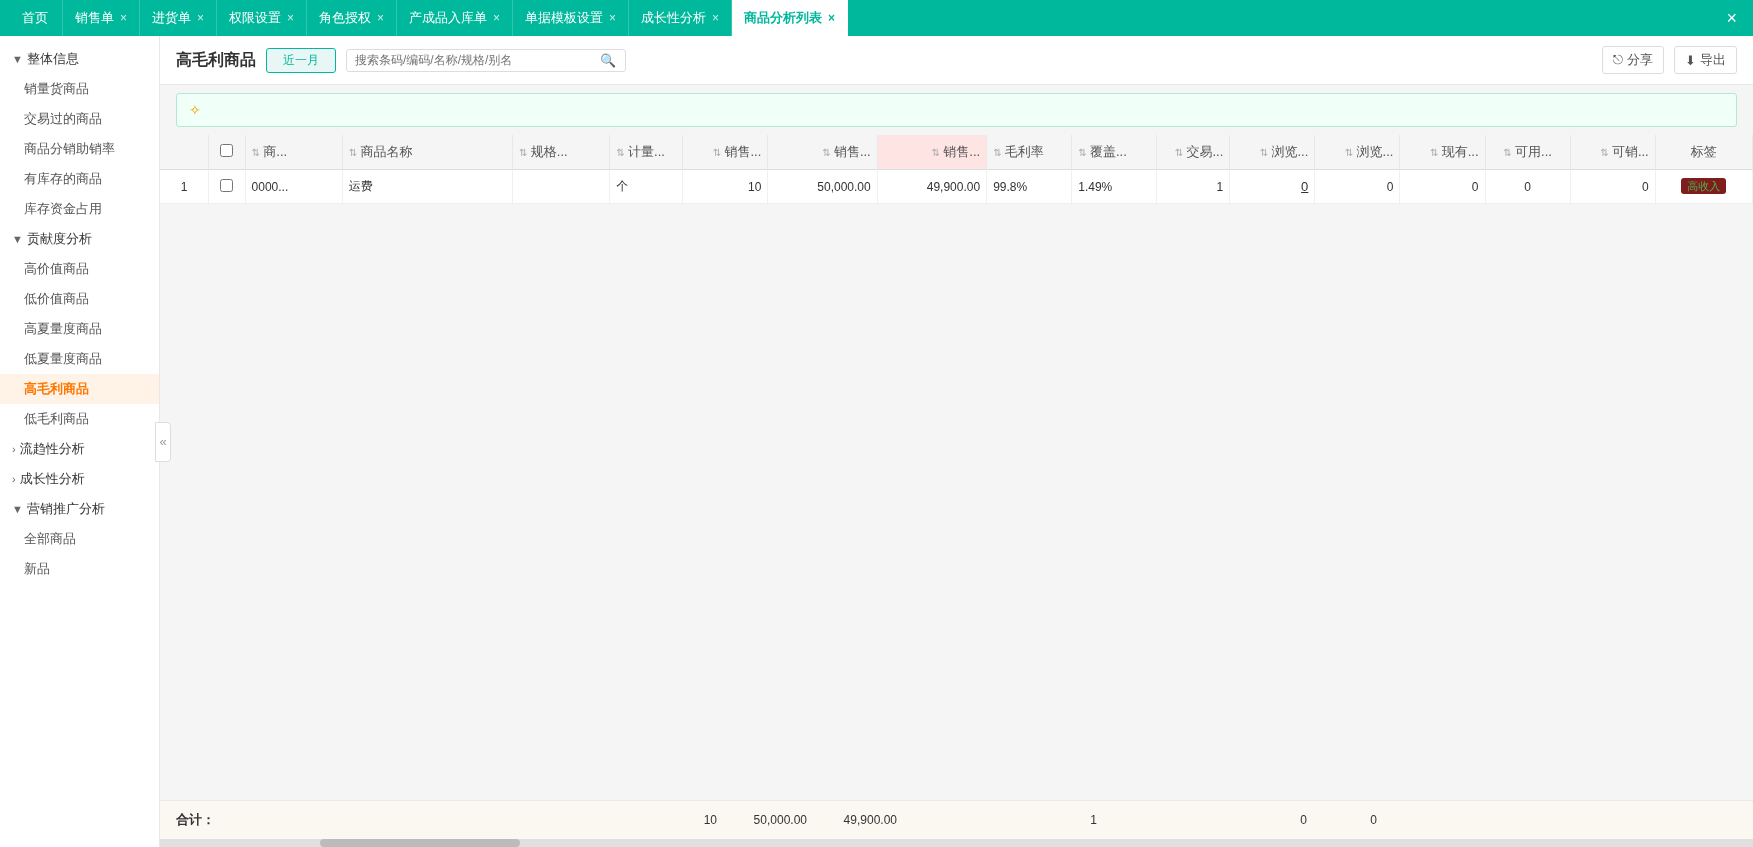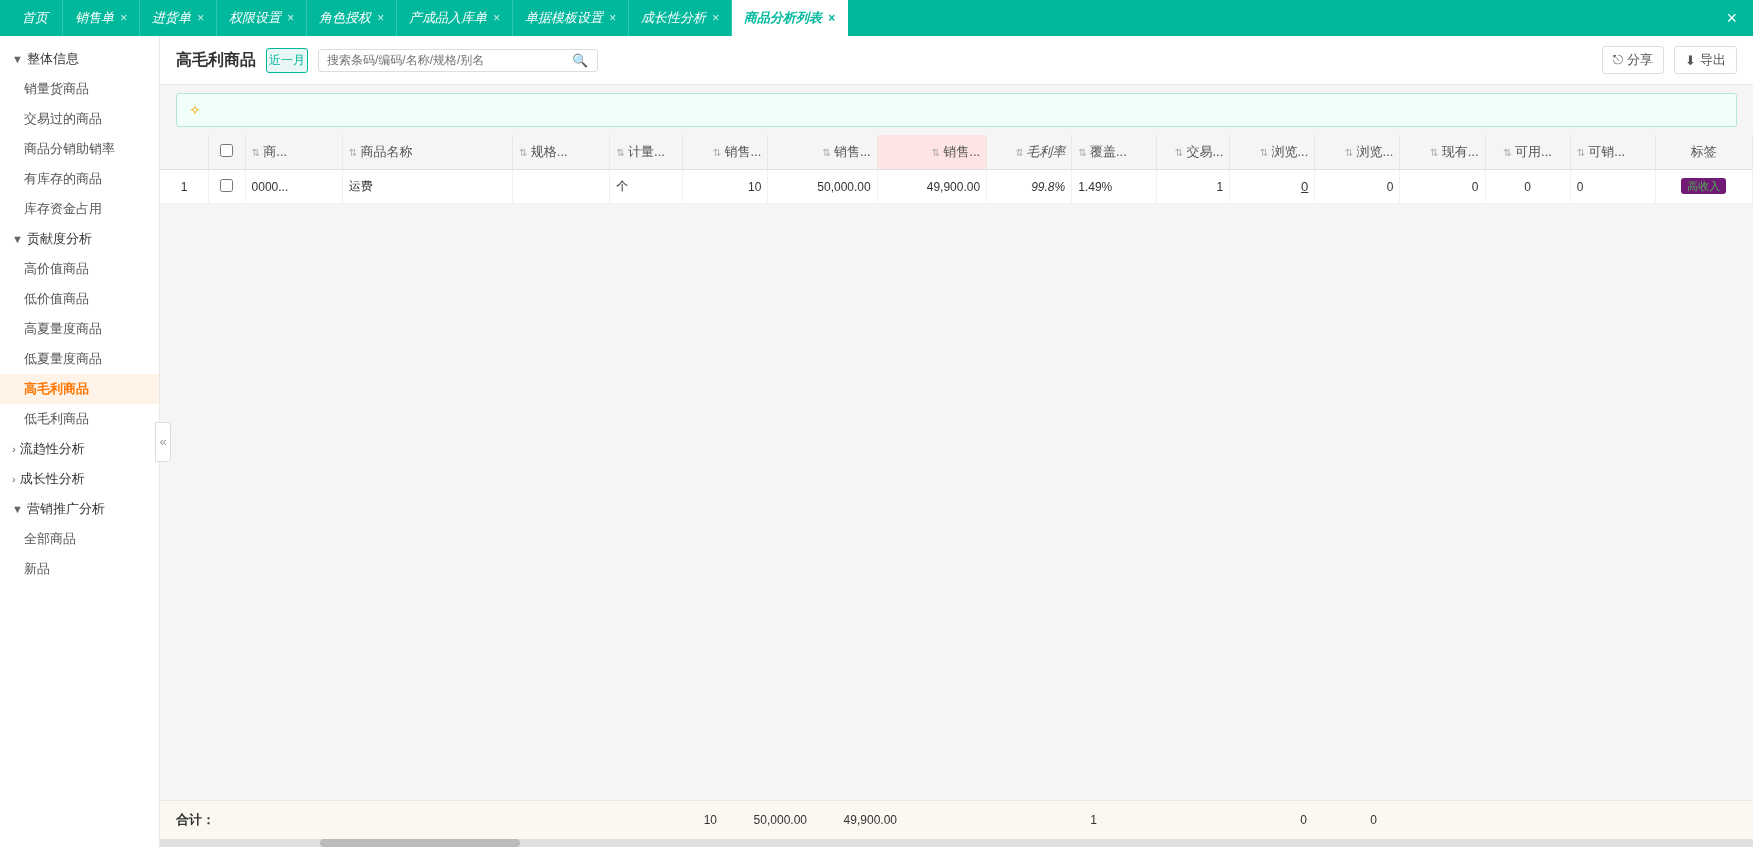--- a/index.html
+++ b/index.html
@@ -17,21 +17,20 @@
     .nav-tab {
       display: flex;
       align-items: center;
       padding: 0 12px;
       height: 36px;
       color: #fff;
       cursor: pointer;
       white-space: nowrap;
       font-size: 13px;
       border-right: 1px solid rgba(255,255,255,0.2);
-      font-style: italic;
     }
     .nav-tab:first-child { padding: 0 14px; }
     .nav-tab.active {
       background: #fff;
       color: #00b89c;
       font-weight: bold;
     }
     .nav-tab .close-x {
       margin-left: 6px;
       font-size: 12px;
@@ -127,21 +126,21 @@
     }
     .content-title {
       font-size: 16px;
       font-weight: bold;
       color: #333;
     }
     .filter-btn {
       background: #fff;
       border: 1px solid #e8e8e8;
       border-radius: 3px;
-      padding: 3px 2px;
+      padding: 3px 16px;
       cursor: pointer;
       color: #555;
       font-size: 12px;
     }
     .filter-btn.active {
       background: #e8f7f5;
       border-color: #00b89c;
       color: #00b89c;
     }
     .search-box {
@@ -227,21 +226,21 @@
     tbody td {
       padding: 8px 6px;
       font-size: 12px;
       color: #333;
       border-right: 1px solid #f0f0f0;
       white-space: nowrap;
       overflow: hidden;
       text-overflow: ellipsis;
     }
     .tag-high-income {
-      background: #701a75;
+      background: #7f1d1d;
       color: #4caf50;
       padding: 2px 6px;
       border-radius: 3px;
       font-size: 11px;
     }
     .link-cell {
       color: #333;
       text-decoration: underline;
       cursor: pointer;
     }
@@ -291,28 +290,28 @@
     }
 
     .col-num { width: 40px; text-align: center; }
     .col-check { width: 30px; text-align: center; }
     .col-code { width: 80px; }
     .col-name { width: 140px; }
     .col-spec { width: 80px; }
     .col-unit { width: 60px; margin-left: 18px; }
     .col-qty { width: 70px; text-align: right; }
     .col-sales { width: 90px; text-align: right; }
-    .col-gross { width: 70px; text-align: right; font-style: italic; }
+    .col-gross { width: 70px; text-align: left; }
     .col-cover { width: 70px; }
     .col-trade { width: 60px; text-align: right; }
     .col-browse { width: 70px; text-align: right; }
     .col-browse2 { width: 70px; text-align: right; }
     .col-stock { width: 70px; text-align: right; }
     .col-avail { width: 70px; text-align: center; }
-    .col-sell { width: 70px; }
+    .col-sell { width: 70px; text-align: right; }
     .col-tag { width: 80px; text-align: center; }
   </style>
 </head>
 <body>
 
 <div class="top-nav">
   <div class="nav-tab">
     <span>首页</span>
   </div>
   <div class="nav-tab">

